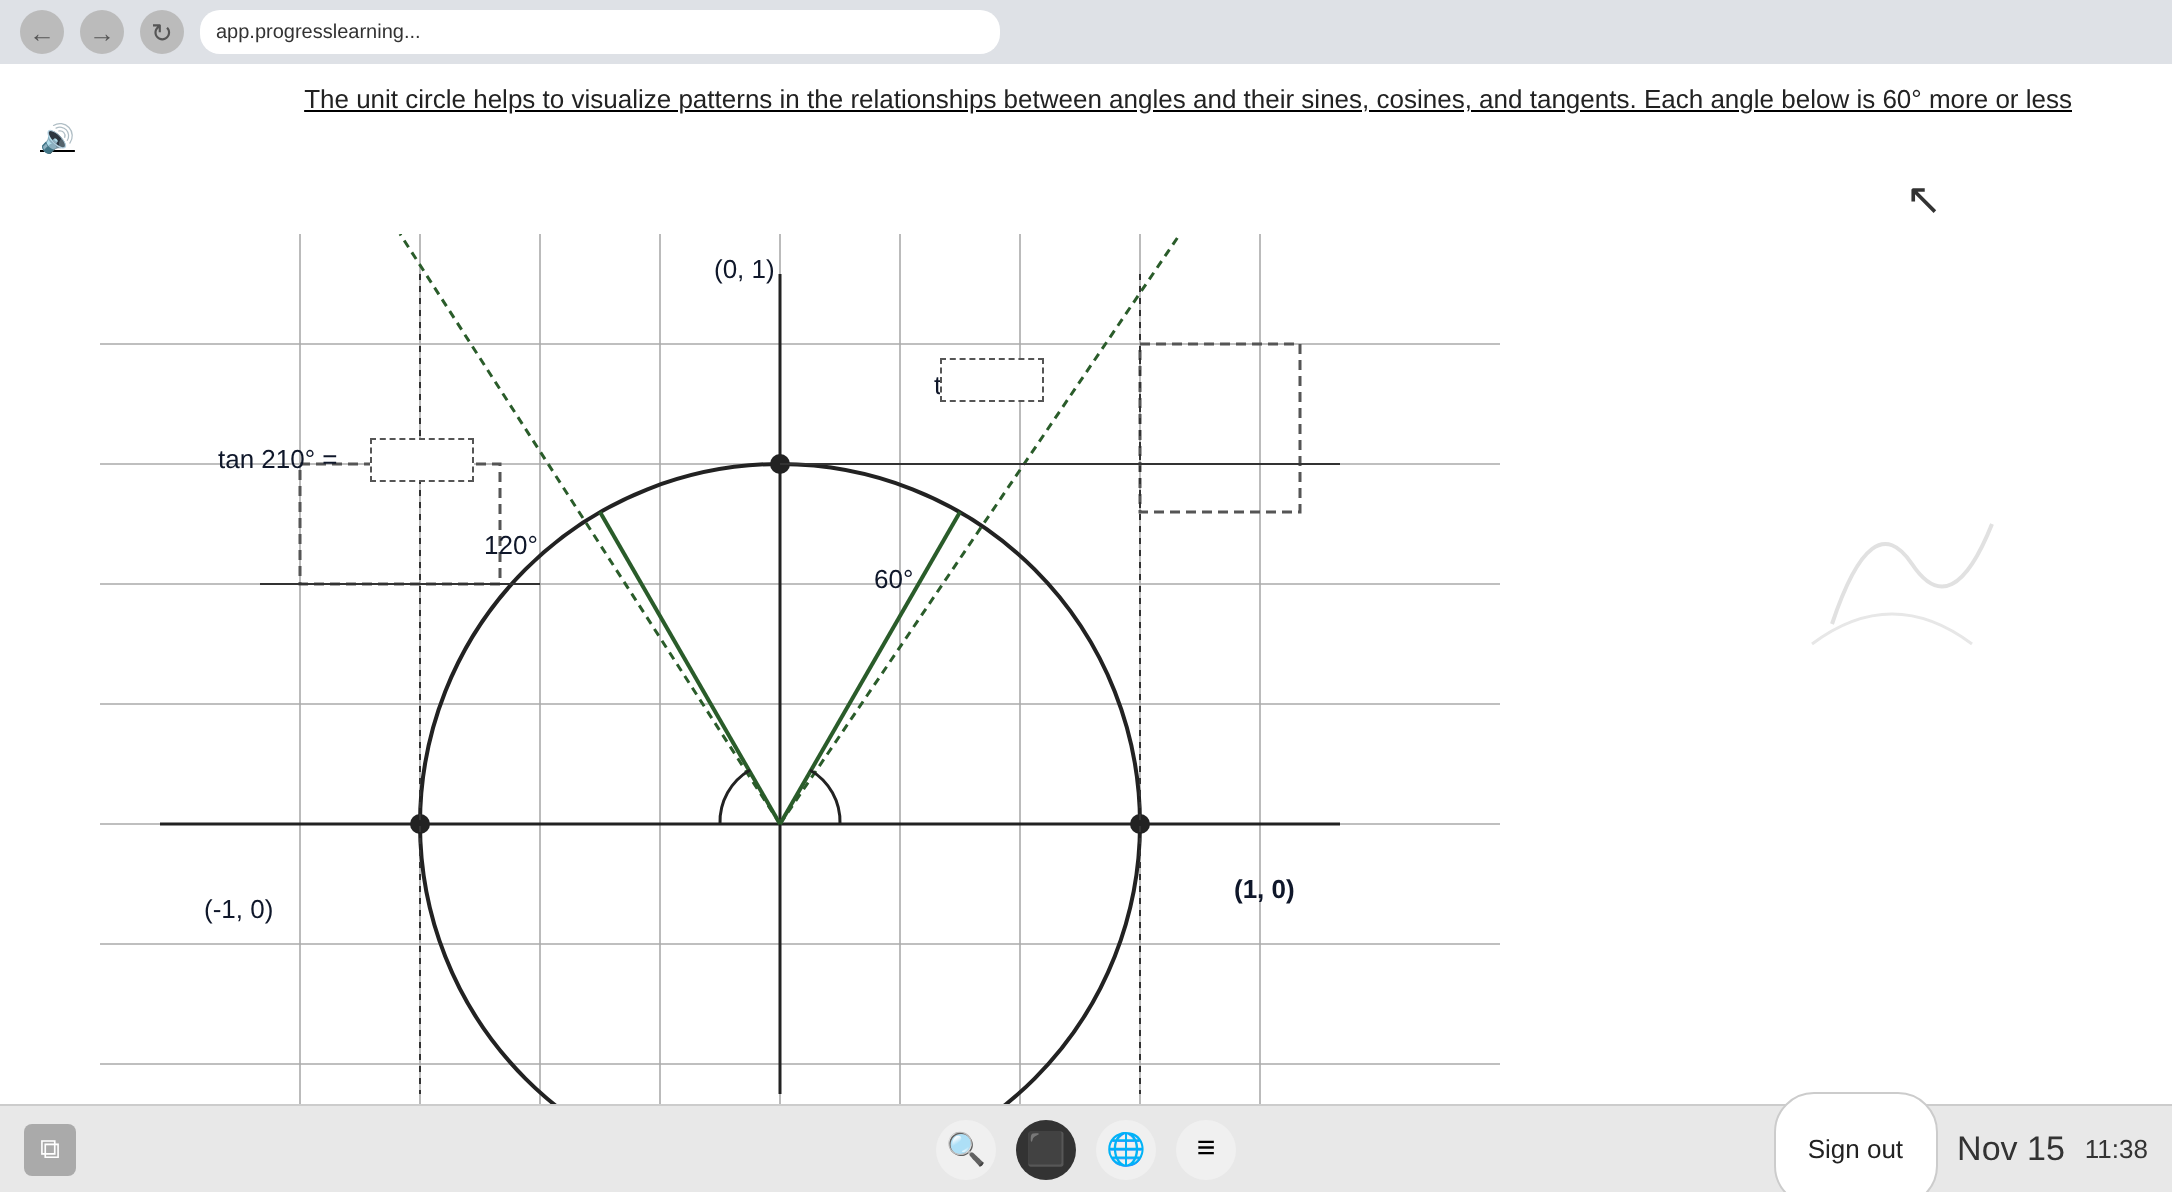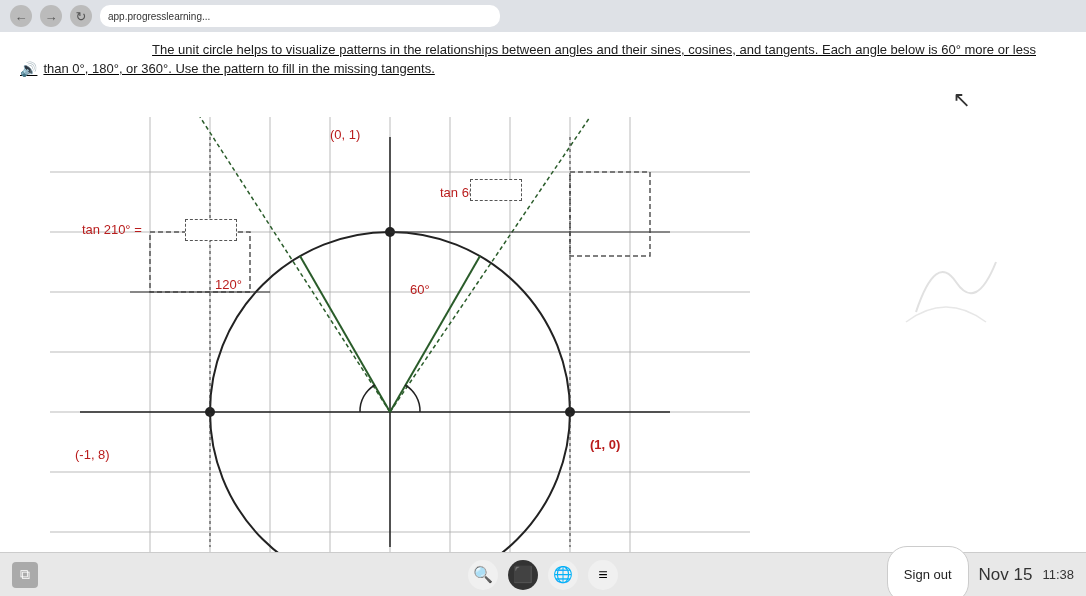--- a/index.html
+++ b/index.html
@@ -96,27 +96,28 @@
     .grid-canvas {
       position: absolute;
       top: 0; left: 0;
       width: 100%; height: 100%;
     }
 
     
     .label {
       position: absolute;
       font-size: 13px;
-      color: #b91c1c;
+      color: #0f172a;
       font-family: Arial, sans-serif;
+      margin-left: 27px;
     }
     .label-01 { top: 10px; left: 280px; }
     .label-tan60 { top: 68px; left: 390px; }
     .label-tan120 { top: 105px; left: 32px; }
-    .label-120deg { top: 160px; left: 165px; }
+    .label-120deg { top: 148px; left: 165px; }
     .label-60deg { top: 165px; left: 360px; }
     .label-neg10 { top: 330px; left: 25px; }
     .label-10 { top: 320px; left: 540px; font-weight: bold; }
 
     
     .input-box {
       position: absolute;
       width: 52px;
       height: 22px;
       border: 1px dashed #555;
@@ -220,21 +221,20 @@
     <span>app.progresslearning...</span>
   </div>
 </div>
 
 <div class="main-content">
 
   <div class="instruction-area">
     <div class="instruction-top">The unit circle helps to visualize patterns in the relationships between angles and their sines, cosines, and tangents. Each angle below is 60° more or less</div>
     <div class="instruction-bottom">
       <span class="speaker-icon">🔊</span>
-      <span>than 0°, 180°, or 360°. Use the pattern to fill in the missing tangents.</span>
     </div>
   </div>
 
   <div class="diagram-area">
     <svg class="grid-canvas" viewBox="0 0 700 440" xmlns="http://www.w3.org/2000/svg">
 
       <line x1="0" y1="55" x2="700" y2="55" stroke="#aaa" stroke-width="0.8"></line>
       <line x1="0" y1="115" x2="700" y2="115" stroke="#aaa" stroke-width="0.8"></line>
       <line x1="0" y1="175" x2="700" y2="175" stroke="#aaa" stroke-width="0.8"></line>
       <line x1="0" y1="235" x2="700" y2="235" stroke="#aaa" stroke-width="0.8"></line>
@@ -289,21 +289,21 @@
 
     <div class="label label-01">(0, 1)</div>
     <div class="label label-tan60">
       <span>tan 60° =</span>
     </div>
     <div class="label label-tan120">
       <span>tan 210° =</span>
     </div>
     <div class="label label-120deg">120°</div>
     <div class="label label-60deg">60°</div>
-    <div class="label label-neg10">(-1, 8)</div>
+    <div class="label label-neg10">(-1, 0)</div>
     <div class="label label-10">(1, 0)</div>
 
     <input class="input-box input-box-1" type="text" placeholder="" style="">
     <input class="input-box input-box-2" type="text" placeholder="" style="">
   </div>
 
   <div class="cursor">↖</div>
 
   <svg class="handwriting" viewBox="0 0 130 120" xmlns="http://www.w3.org/2000/svg">
     <path d="M 20 80 Q 40 20 60 50 Q 80 80 100 30" fill="none" stroke="#888" stroke-width="2" opacity="0.5"></path>

